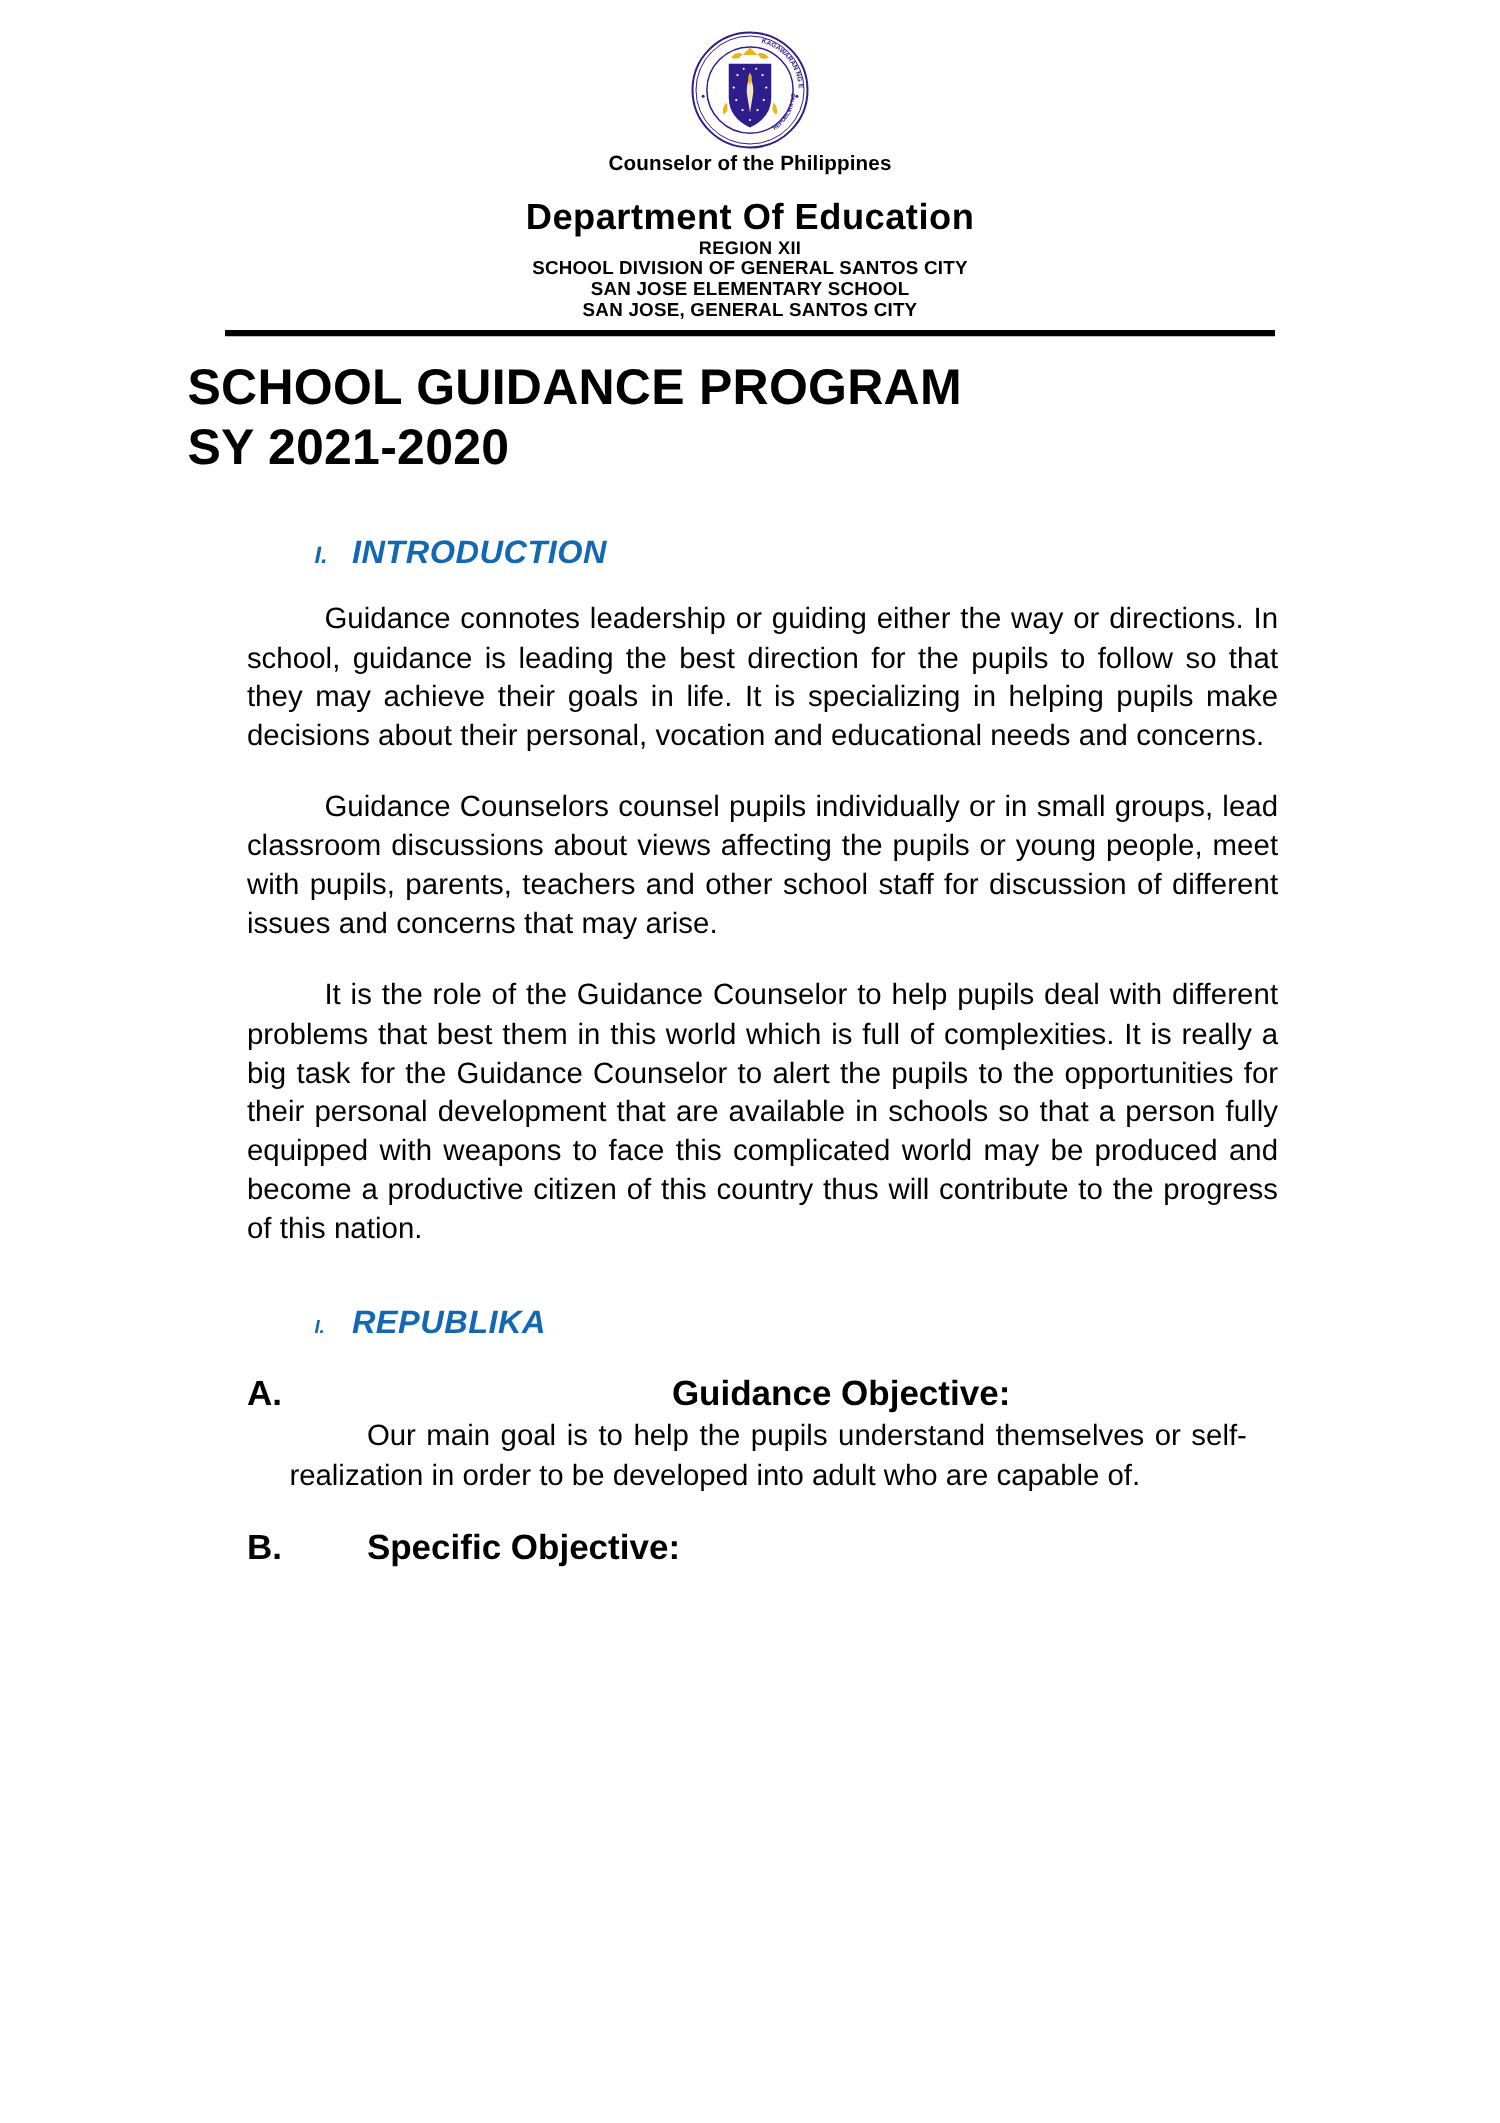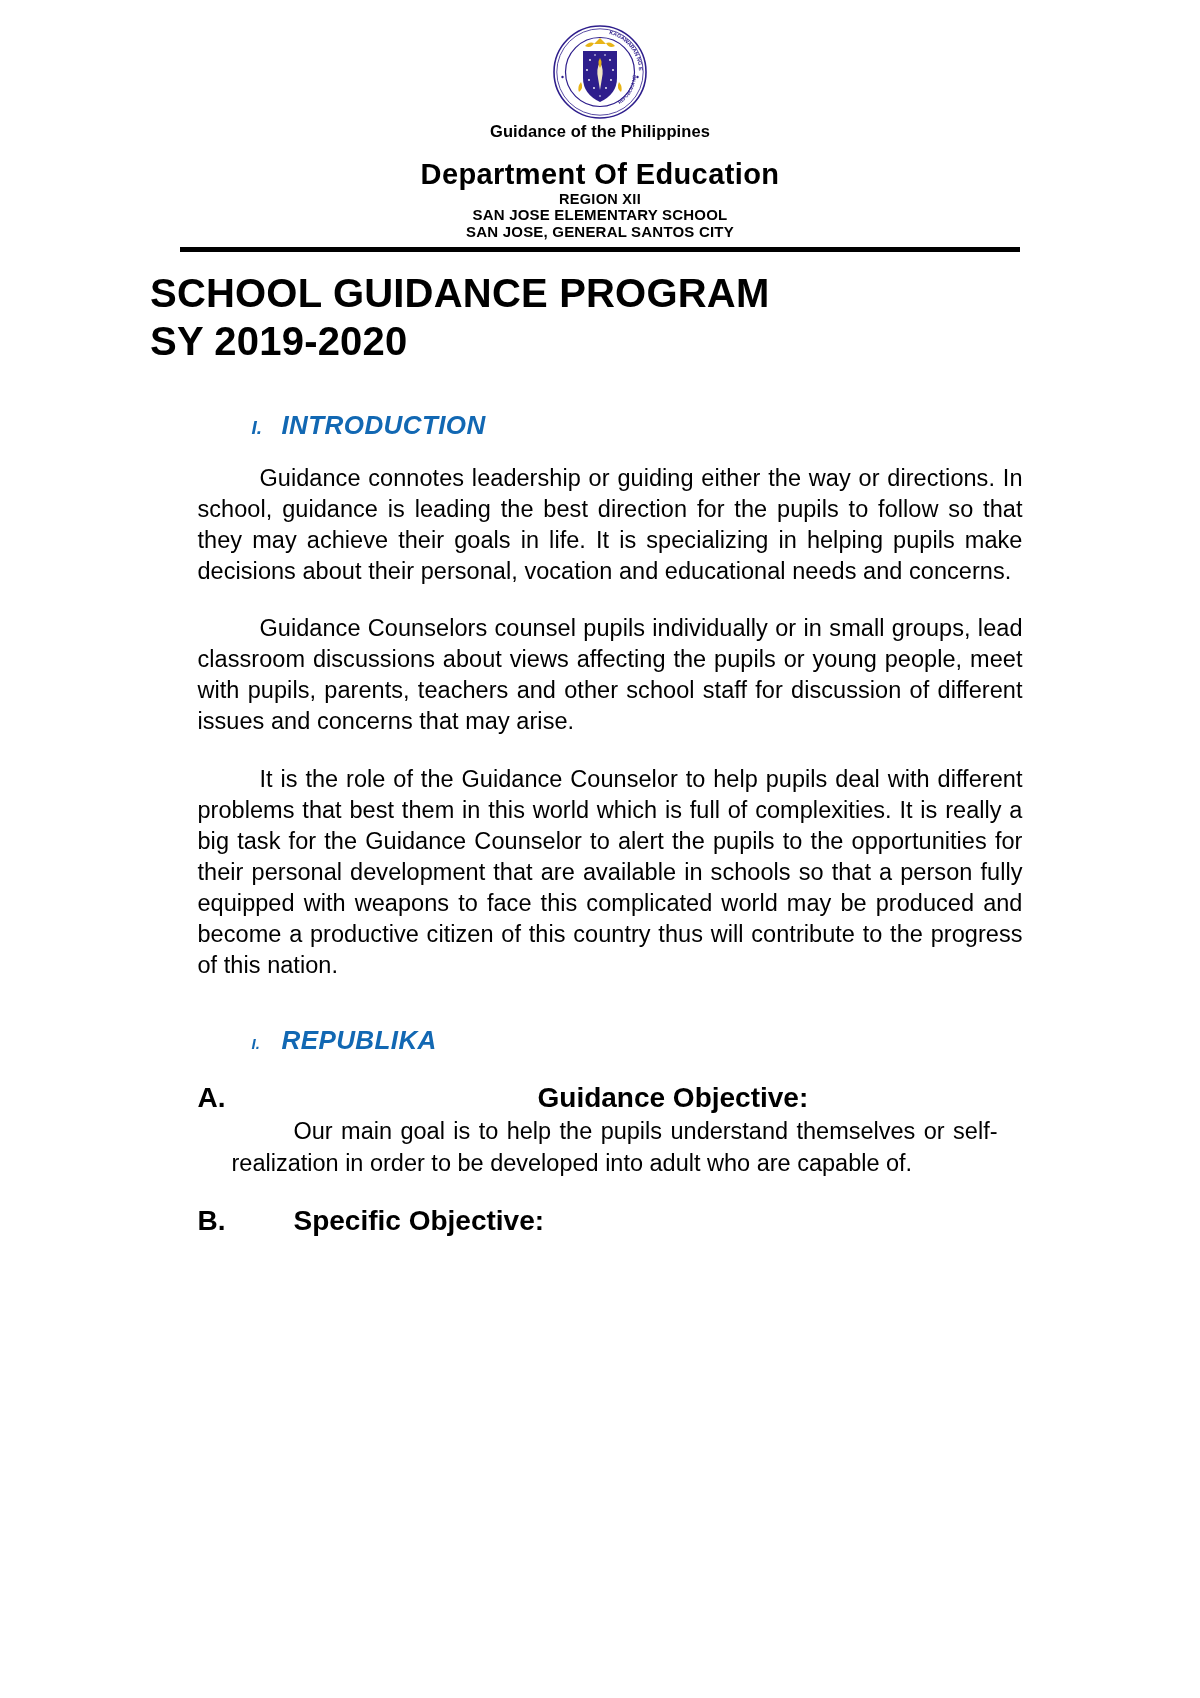--- a/index.html
+++ b/index.html
@@ -221,32 +221,33 @@
 
         <path d="M35 24 q4 -5 9 -3 q-3 6 -9 3 z" fill="#e8b417"></path>
         <path d="M65 24 q-4 -5 -9 -3 q3 6 9 3 z" fill="#e8b417"></path>
         <path d="M31 60 q-4 5 -2 10 q5 -4 2 -10 z" fill="#e8b417"></path>
         <path d="M69 60 q4 5 2 10 q-5 -4 -2 -10 z" fill="#e8b417"></path>
 
         <path d="M44 22 l6 -6 l6 6 z" fill="#e8b417"></path>
       </svg>
     </div>
 
-    <span class="lh-line lh-republic">Guidance of the Philippines</span>
+    <span class="lh-line lh-republic">Counselor of the Philippines</span>
     <span class="lh-line lh-dept">Department Of Education</span>
     <span class="lh-line lh-region">REGION XII</span>
+    <span class="lh-line lh-division">SCHOOL DIVISION OF GENERAL SANTOS CITY</span>
     <span class="lh-line lh-school">SAN JOSE ELEMENTARY SCHOOL</span>
     <span class="lh-line lh-city">SAN JOSE, GENERAL SANTOS CITY</span>
 
     <div class="header-rule"></div>
   </div>
 
   <div class="doc-title">
     <span class="t-line">SCHOOL GUIDANCE PROGRAM</span>
-    <span class="t-line">SY 2019-2020</span>
+    <span class="t-line">SY 2021-2020</span>
   </div>
 
   <div class="content">
 
     <div class="section-heading">
       <span class="num">I.</span>
       <span class="label">INTRODUCTION</span>
     </div>
 
     <div class="para-block">

